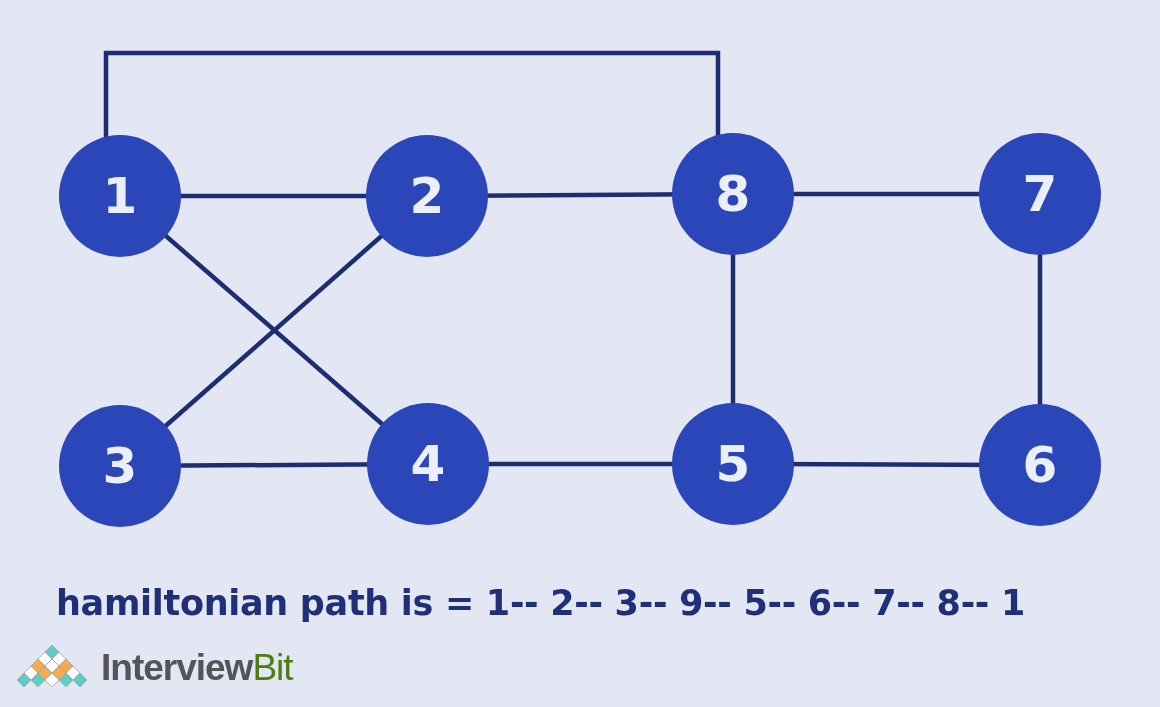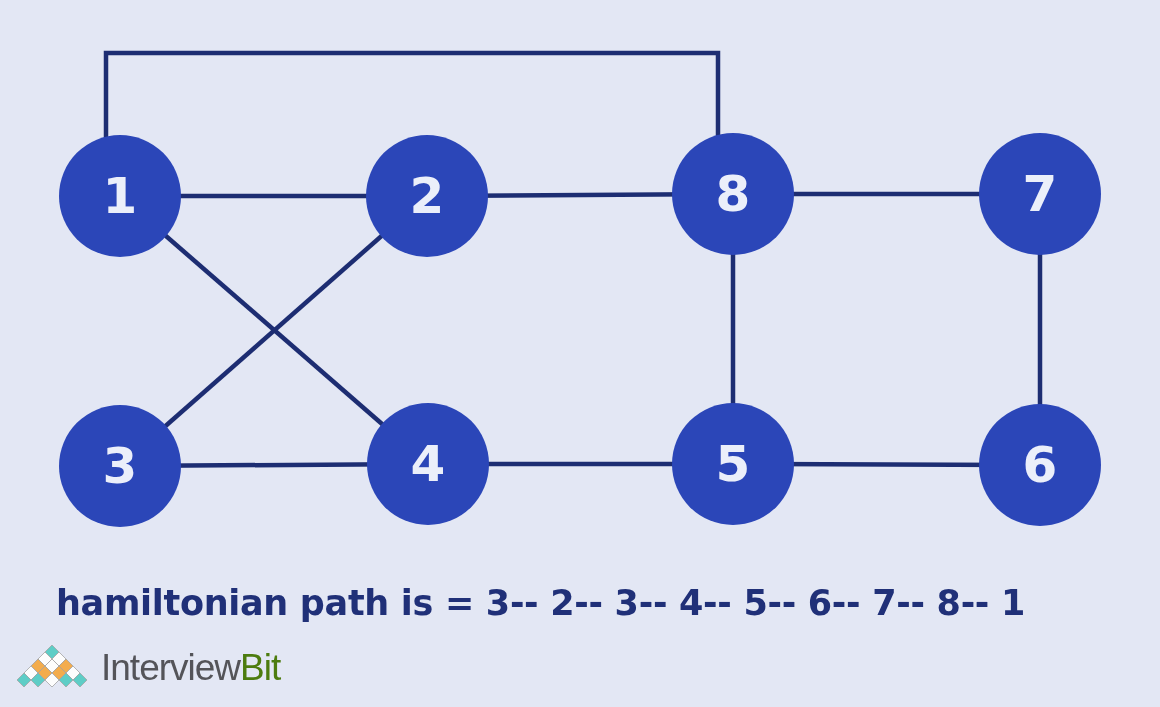--- a/index.html
+++ b/index.html
@@ -37,21 +37,21 @@
     gap: 12px;
   }
   #logo-mosaic { display: block; }
   #brand-text {
     font-size: 37px;
     letter-spacing: -1px;
     line-height: 1;
     padding-bottom: 3px;
     white-space: nowrap;
   }
-  #brand-primary { font-weight: 400; color: #545459; }
+  #brand-primary { font-weight: 700; color: #545459; }
   #brand-secondary { font-weight: 400; color: #4d7c0f; }
 </style>
 </head>
 <body>
 
 <div id="canvas">
 
   <div id="graph-layer"><svg viewBox="0 0 1160 707" width="1160" height="707">
         <polyline points="106,196 106,53 718,53 718,194" fill="none" stroke="#1d2d72" stroke-width="4.5"></polyline>
         <line x1="120" y1="196" x2="427" y2="196" stroke="#1d2d72" stroke-width="4.5"></line>
@@ -75,21 +75,21 @@
         <circle cx="120" cy="466" r="61" fill="#2b46b8"></circle>
         <text x="120" y="466" fill="#ebeffa" font-size="50" font-weight="700" font-family="&quot;DejaVu Sans&quot;, &quot;Liberation Sans&quot;, sans-serif" text-anchor="middle" dominant-baseline="central">3</text>
         <circle cx="428" cy="464" r="61" fill="#2b46b8"></circle>
         <text x="428" y="464" fill="#ebeffa" font-size="50" font-weight="700" font-family="&quot;DejaVu Sans&quot;, &quot;Liberation Sans&quot;, sans-serif" text-anchor="middle" dominant-baseline="central">4</text>
         <circle cx="733" cy="464" r="61" fill="#2b46b8"></circle>
         <text x="733" y="464" fill="#ebeffa" font-size="50" font-weight="700" font-family="&quot;DejaVu Sans&quot;, &quot;Liberation Sans&quot;, sans-serif" text-anchor="middle" dominant-baseline="central">5</text>
         <circle cx="1040" cy="465" r="61" fill="#2b46b8"></circle>
         <text x="1040" y="465" fill="#ebeffa" font-size="50" font-weight="700" font-family="&quot;DejaVu Sans&quot;, &quot;Liberation Sans&quot;, sans-serif" text-anchor="middle" dominant-baseline="central">6</text>
       </svg></div>
 
-  <div id="caption">hamiltonian path is = 3-- 2-- 3-- 4-- 5-- 6-- 7-- 8-- 1</div>
+  <div id="caption">hamiltonian path is = 1-- 2-- 3-- 9-- 5-- 6-- 7-- 8-- 1</div>
 
   <div id="logo">
     <span id="logo-mosaic-holder">
         <svg id="logo-mosaic" width="74" height="46" viewBox="0 0 74 46">
           <path d="M 37 2 L 44 9 L 37 16 L 30 9 Z" fill="#5ecdc6" stroke="#a3a3a3" stroke-width="0.8"></path>
           <path d="M 30 9 L 37 16 L 30 23 L 23 16 Z" fill="#fdfdfd" stroke="#a3a3a3" stroke-width="0.8"></path>
           <path d="M 44 9 L 51 16 L 44 23 L 37 16 Z" fill="#fdfdfd" stroke="#a3a3a3" stroke-width="0.8"></path>
           <path d="M 23 16 L 30 23 L 23 30 L 16 23 Z" fill="#f3ac4d" stroke="#a3a3a3" stroke-width="0.8"></path>
           <path d="M 37 16 L 44 23 L 37 30 L 30 23 Z" fill="#fdfdfd" stroke="#a3a3a3" stroke-width="0.8"></path>
           <path d="M 51 16 L 58 23 L 51 30 L 44 23 Z" fill="#f3ac4d" stroke="#a3a3a3" stroke-width="0.8"></path>

